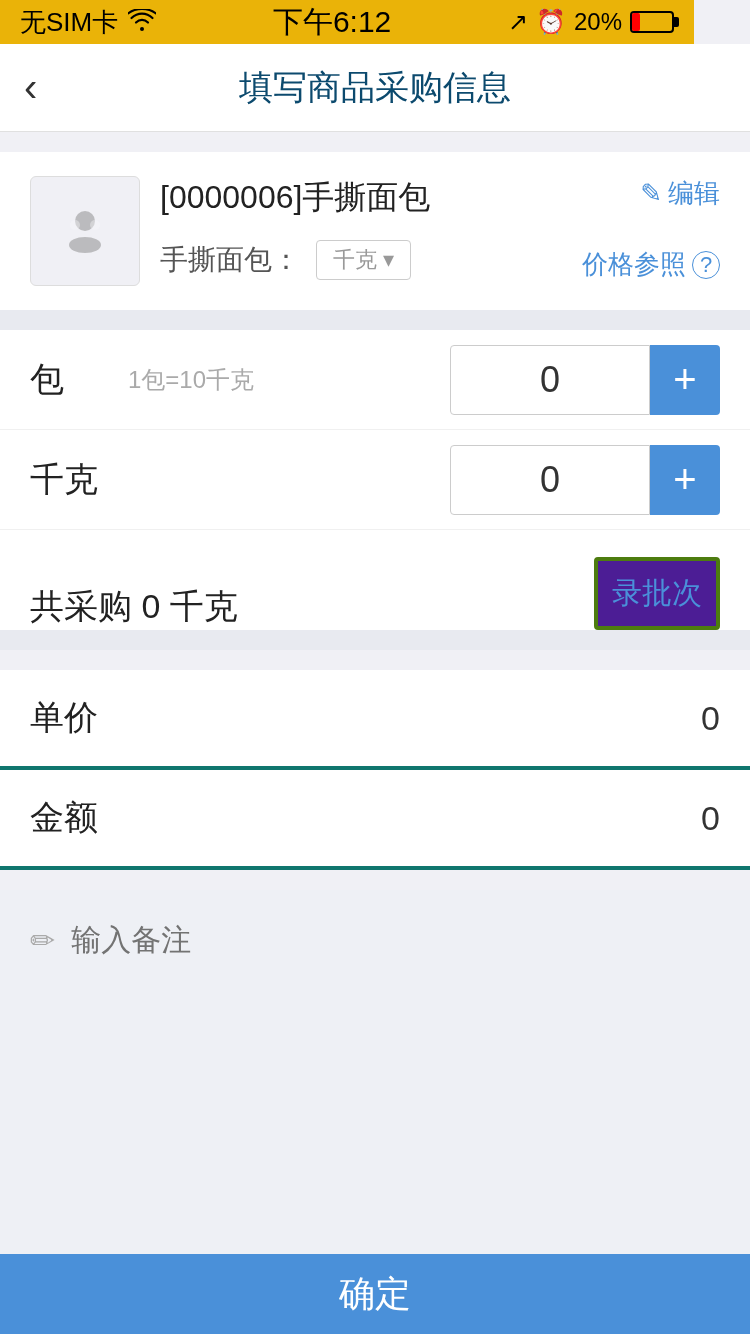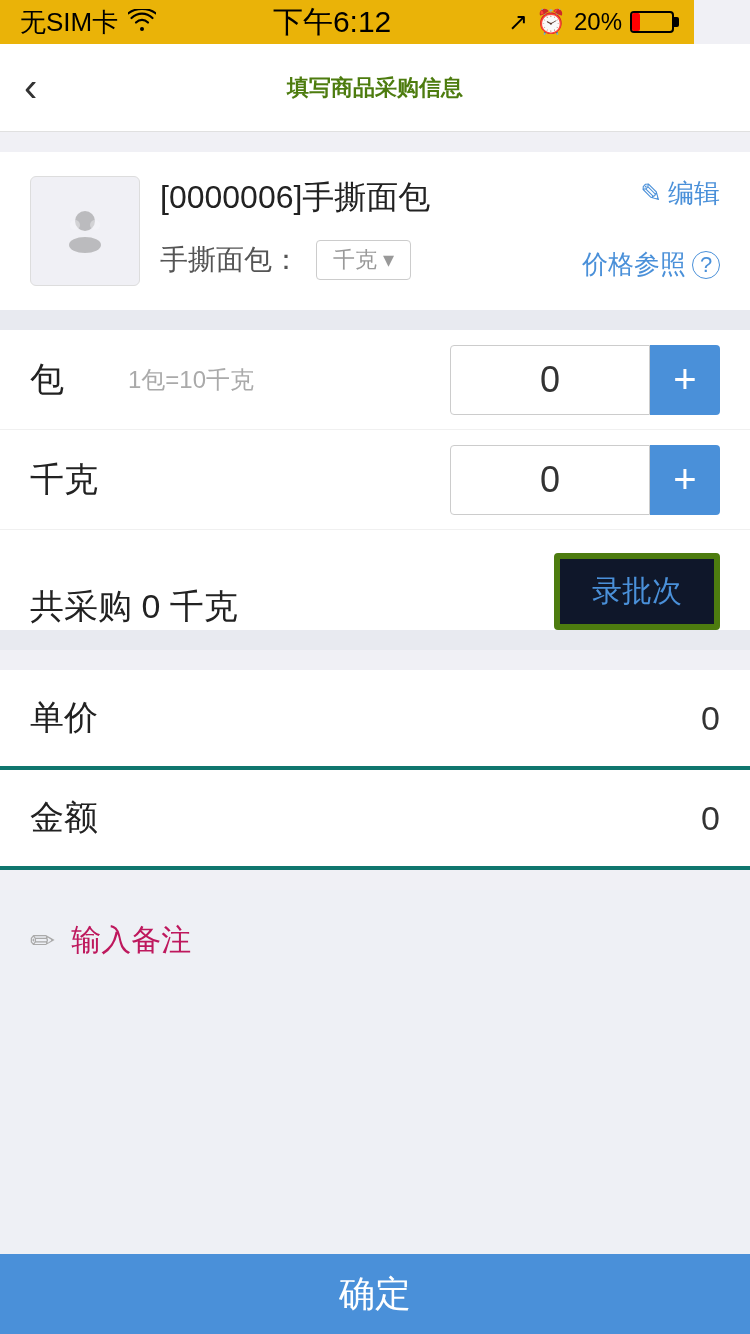--- a/index.html
+++ b/index.html
@@ -64,23 +64,23 @@
       position: relative;
     }
     .nav-back {
       position: absolute;
       left: 24px;
       font-size: 40px;
       color: #333;
       cursor: pointer;
     }
     .nav-title {
-      font-size: 22px;
-      font-weight: 700;
-      color: #4d7c0f;
+      font-size: 34px;
+      font-weight: 400;
+      color: #0c4a6e;
     }
 
     
     .product-card {
       background: #fff;
       margin-top: 20px;
       padding: 24px 30px;
       display: flex;
       align-items: flex-start;
       gap: 20px;
@@ -204,26 +204,26 @@
     
     .total-row {
       background: #fff;
       display: flex;
       align-items: flex-end;
       justify-content: space-between;
       padding: 0 30px;
       height: 100px;
     }
     .batch-btn {
-      border: 6px solid #4d7c0f;
+      border: 4px solid #4d7c0f;
       color: #4a90d9;
       font-size: 30px;
-      padding: 12px 32px;
+      padding: 12px 14px;
       border-radius: 4px;
-      background: #0f172a;
+      background: #4c1d95;
       cursor: pointer;
     }
 
     
     .info-section {
       background: #fff;
       margin-top: 20px;
     }
     .info-row {
       display: flex;
@@ -247,21 +247,21 @@
       background: #eef0f5;
       margin-top: 20px;
       padding: 30px;
       display: flex;
       align-items: center;
       gap: 16px;
       min-height: 80px;
     }
     .remark-placeholder {
       font-size: 30px;
-      color: #be185d;
+      color: #737373;
     }
 
     
     .content-spacer {
       background: #eef0f5;
       flex: 1;
       min-height: 300px;
     }
 
     

